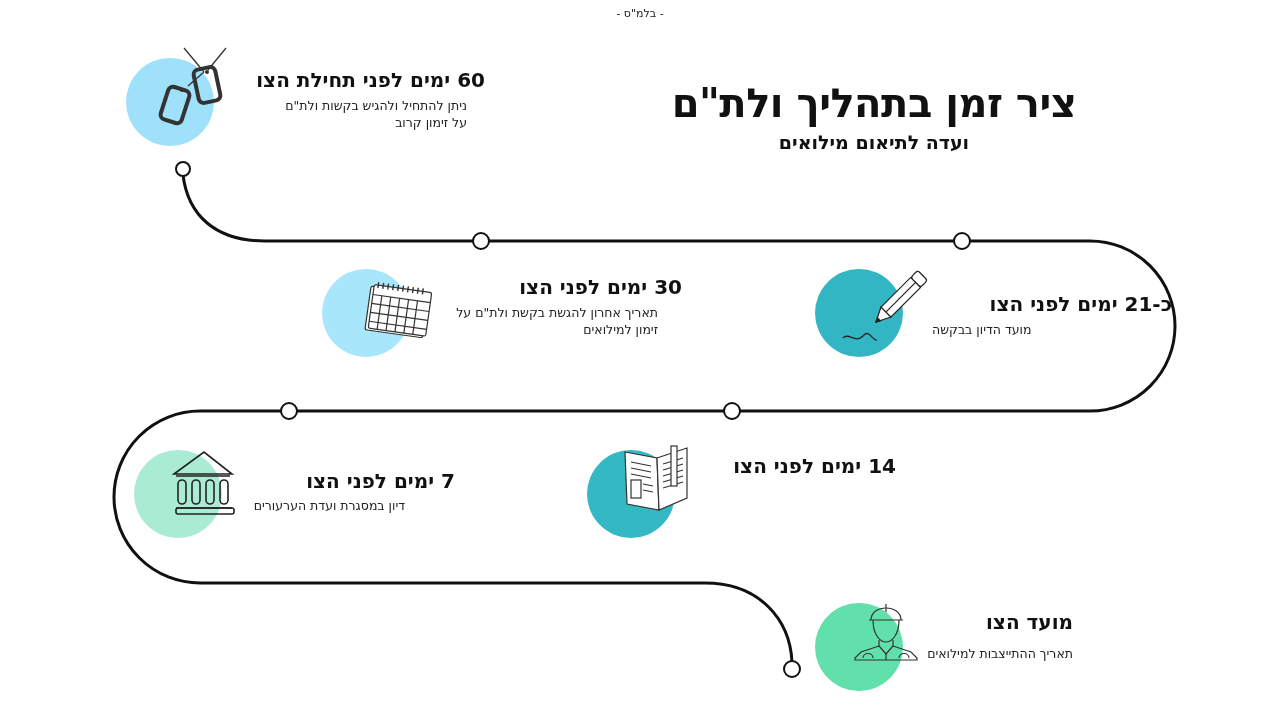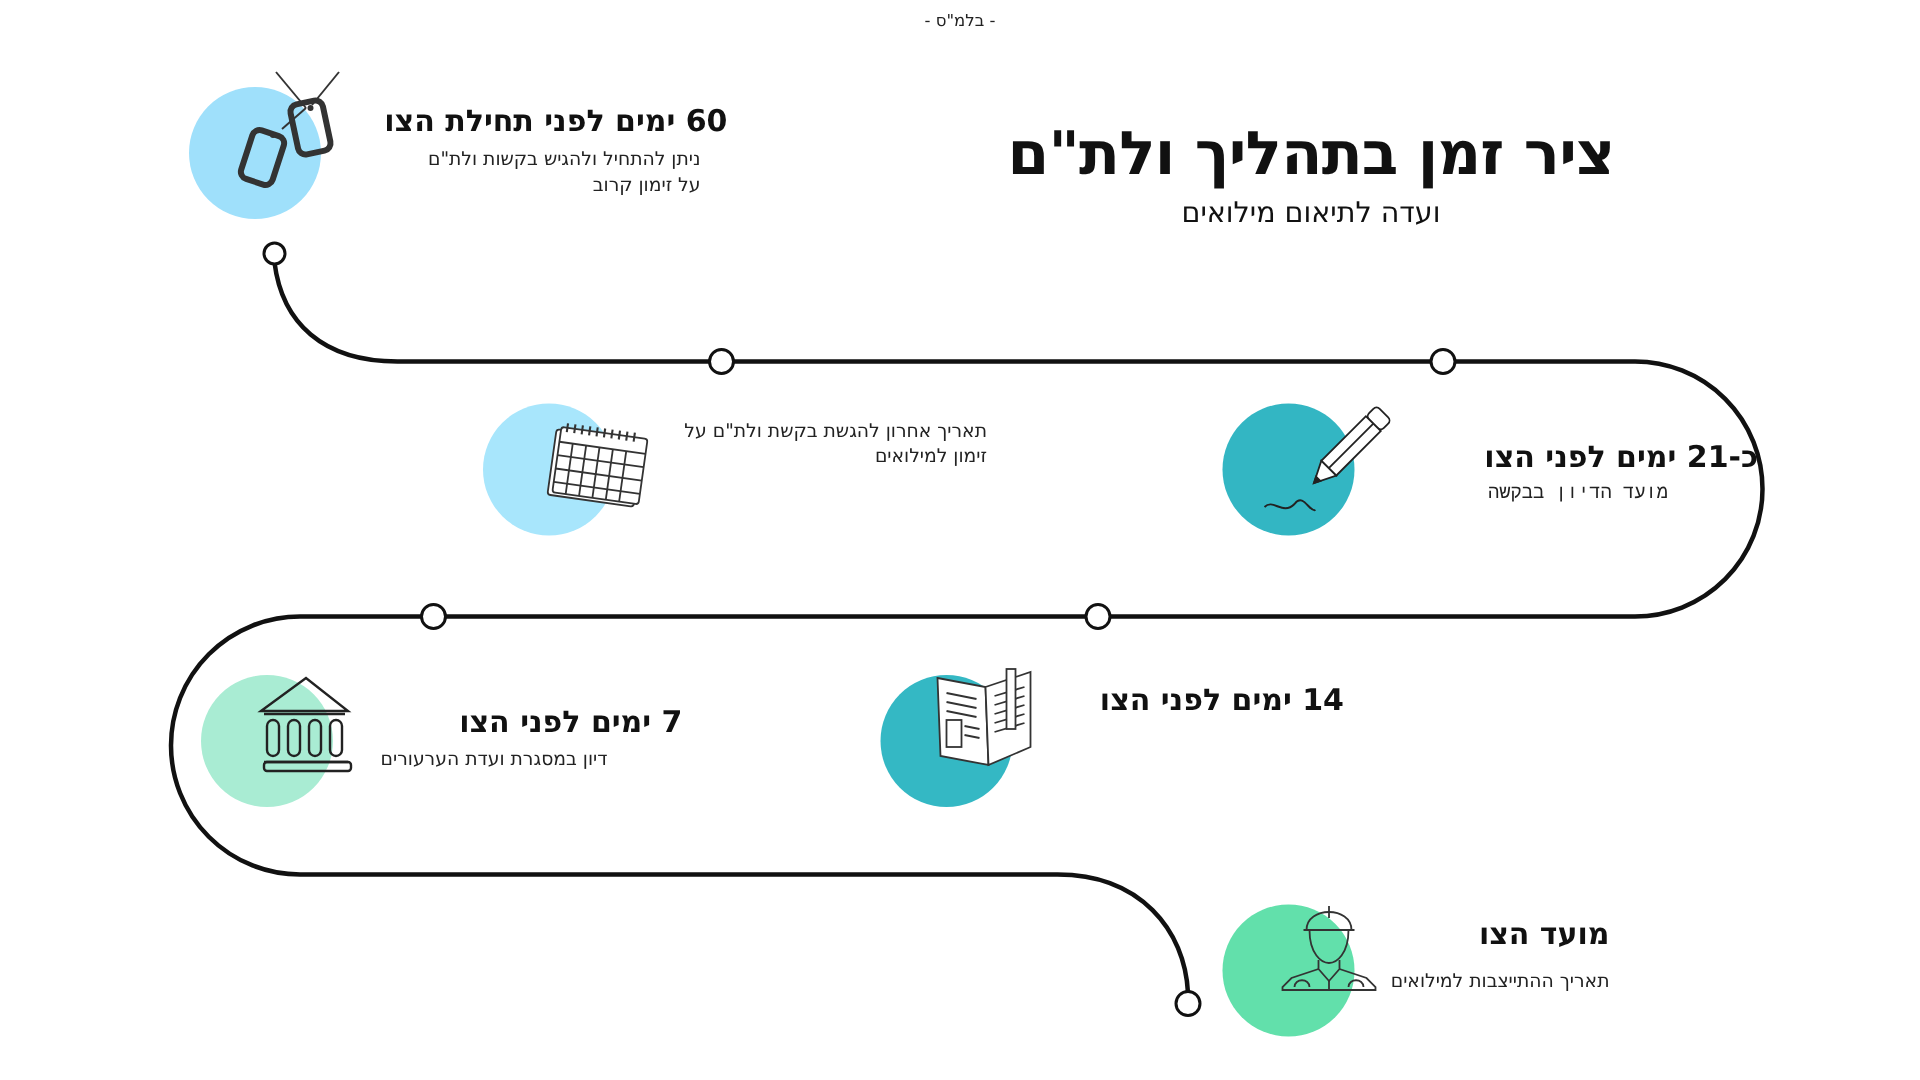--- a/index.html
+++ b/index.html
@@ -41,21 +41,21 @@
       width: 420px;
     }
     .title-main {
       font-size: 40px;
       font-weight: bold;
       line-height: 50px;
       letter-spacing: -0.5px;
     }
     .title-sub {
       font-size: 19px;
-      font-weight: normal;
+      font-weight: bold;
       line-height: 24px;
       margin-top: 2px;
     }
     .milestone-text {
       position: absolute;
       direction: rtl;
       text-align: right;
     }
     .milestone-heading {
       font-size: 20px;
@@ -150,39 +150,40 @@
       <line x1="73" y1="17" x2="73" y2="23"></line>
         <line x1="78" y1="17" x2="78" y2="23"></line>
       <line x1="83" y1="17" x2="83" y2="23"></line>
         <line x1="88" y1="17" x2="88" y2="23"></line>
       <line x1="93" y1="17" x2="93" y2="23"></line>
         <line x1="98" y1="17" x2="98" y2="23"></line>
     </g>
   </svg>
 </div>
 <div class="milestone-text" style="right:598px; top:274px; width:240px;">
+  <div class="milestone-heading">30 ימים לפני הצו</div>
   <div class="milestone-desc" style="padding-right:24px;">תאריך אחרון להגשת בקשת ולת"ם על זימון למילואים</div>
 </div>
 
 <div class="icon-wrap" style="left:815px; top:268px; width:120px; height:92px;">
   <svg width="120" height="92">
     <circle cx="44" cy="45" r="44" fill="#33b6c3"></circle>
     <g transform="rotate(45 85 30)" stroke="#222" stroke-width="1.2" fill="#fff">
       <rect x="78" y="-2" width="14" height="10" rx="3"></rect>
       <rect x="78" y="8" width="14" height="42"></rect>
       <line x1="85" y1="8" x2="85" y2="50"></line>
       <polygon points="78,50 92,50 85,64"></polygon>
       <polygon points="83,60 87,60 85,64" fill="#222"></polygon>
     </g>
     <path d="M28 70 C 34 64, 40 76, 48 68 C 54 60, 58 74, 62 72" fill="none" stroke="#222" stroke-width="1.3"></path>
   </svg>
 </div>
 <div class="milestone-text" style="right:108px; top:291px; width:240px;">
   <div class="milestone-heading">כ-21  ימים לפני הצו</div>
-  <div class="milestone-desc" style="padding-right:0; text-align:center; margin-right:0;font-family:Liberation Mono, monospace;">מועד הדיון בבקשה</div>
+  <div class="milestone-desc" style="padding-right:0; text-align:left; margin-right:0;">מועד הדיון בבקשה</div>
 </div>
 
 <div class="icon-wrap" style="left:587px; top:444px; width:110px; height:96px;">
   <svg width="110" height="96">
     <circle cx="44" cy="50" r="44" fill="#34b8c4"></circle>
     <g stroke="#333" stroke-width="1.2" fill="#fff">
       <polygon points="38,8 70,14 72,66 40,60"></polygon>
       <polygon points="70,14 100,4 100,54 72,66"></polygon>
       <line x1="44" y1="18" x2="64" y2="22"></line>
       <line x1="44" y1="24" x2="64" y2="28"></line>

